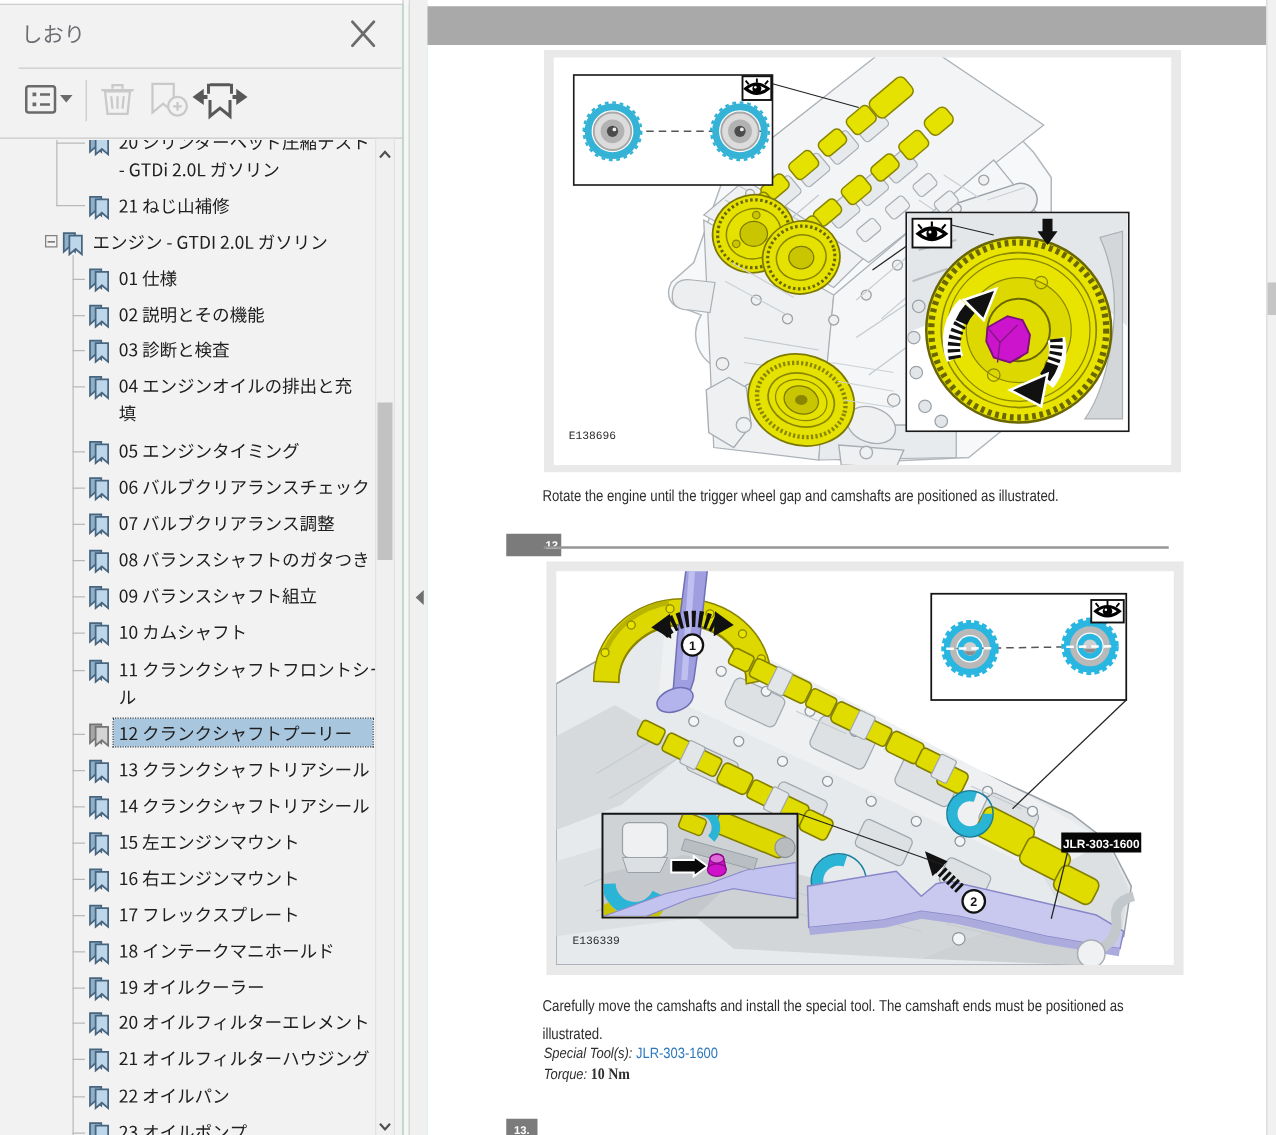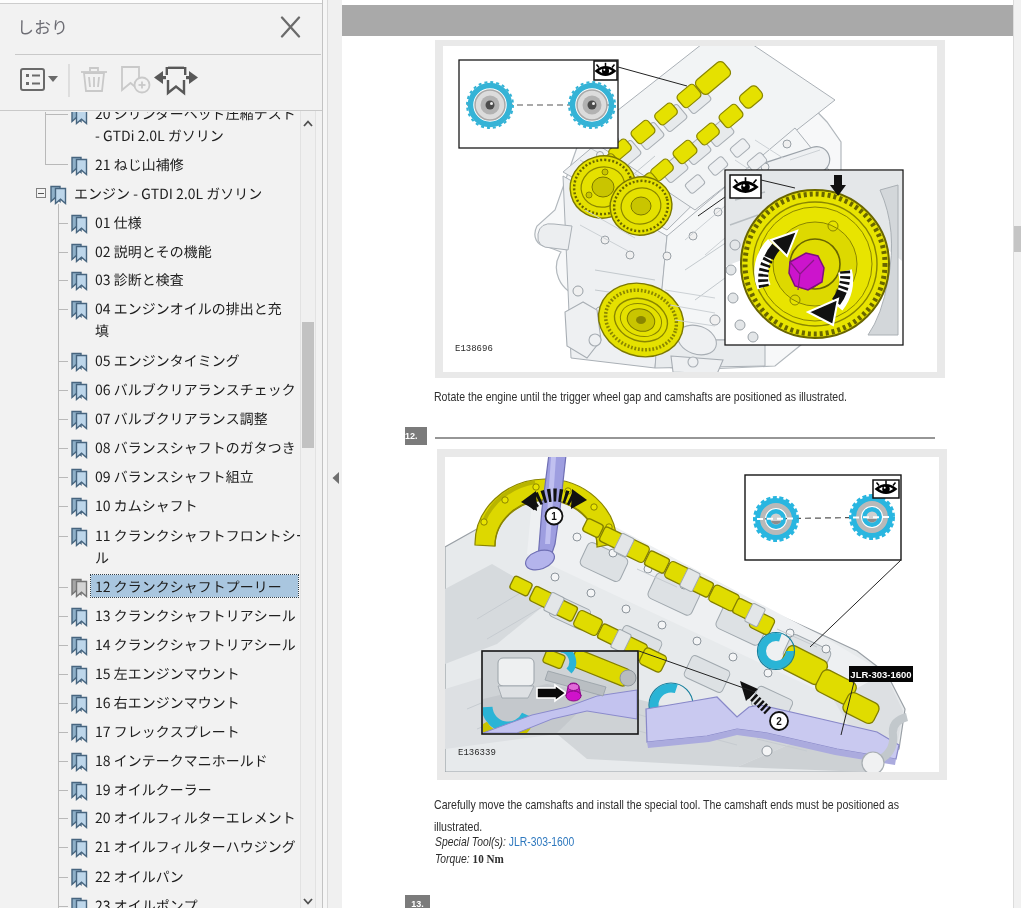--- a/index.html
+++ b/index.html
@@ -953,21 +953,21 @@
 </g>
 <rect x="399" y="135" width="8" height="11" fill="#111"></rect>
 <path d="M395,145 h16 l-8,11 z" fill="#111"></path>
 <line x1="290" y1="157" x2="263" y2="176" stroke="#222" stroke-width="1"></line>
 <line x1="326" y1="140" x2="360" y2="148" stroke="#222" stroke-width="1"></line>
 <text x="20" y="311" font-family="Liberation Mono,monospace" font-size="9" fill="#2a2a2a">E138696</text>
 </g>
     </svg>
 
 <div style="position:absolute;left:434px;top:390px;font-size:12.6px;color:#2e2e2e;white-space:nowrap;transform:scaleX(0.838);transform-origin:0 0">Rotate the engine until the trigger wheel gap and camshafts are positioned as illustrated.</div>
-<div style="position:absolute;left:405px;top:427px;width:22px;height:18px;background:#7b7b7b;color:#fff;font-size:9px;font-weight:bold;text-align:left;line-height:18px">12.</div>
+<div style="position:absolute;left:405px;top:427px;width:44px;height:18px;background:#7b7b7b;color:#fff;font-size:9px;font-weight:bold;text-align:right;line-height:18px">12.</div>
 <div style="position:absolute;left:435px;top:437px;width:500px;height:2px;background:#969696"></div>
 <svg style="position:absolute;left:437px;top:449px" width="510" height="331" viewBox="0 0 510 331">
 <rect width="510" height="331" fill="#e9e9e9"></rect>
 <rect x="8" y="8" width="494" height="315" fill="#fff"></rect>
 <g clip-path="url(#f2c)">
         <clipPath id="f2c">
           <rect x="8" y="8" width="494" height="315"></rect>
         </clipPath>
 
 <path d="M8,98 L40,80 L70,62 L95,48 L108,40 L135,52 L160,68 L183,88 L215,105 L250,122 L285,140 L320,156 L355,172 L390,188 L420,202 L450,225 L468,260 L462,300 L430,323 L8,323 Z" fill="#e7eaec" stroke="#9aa0a6" stroke-width="1.2"></path>

